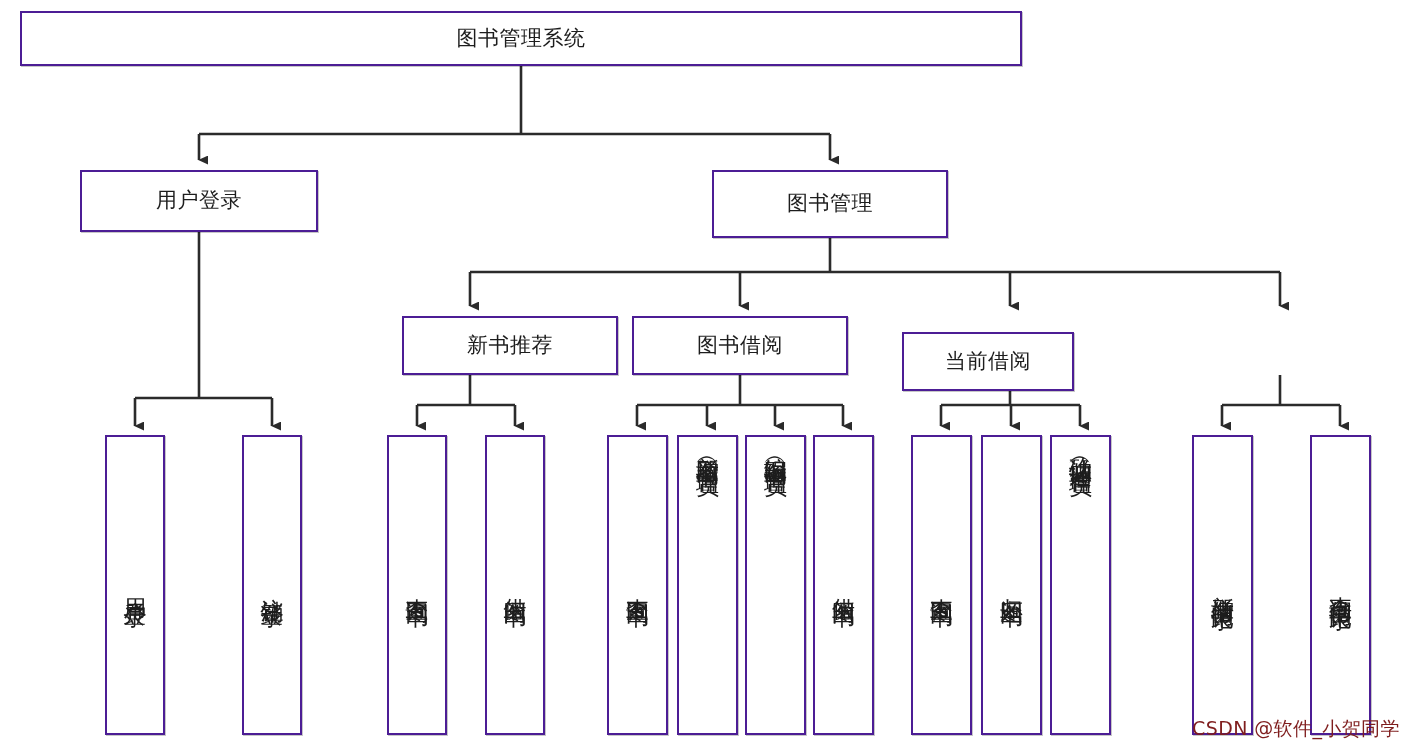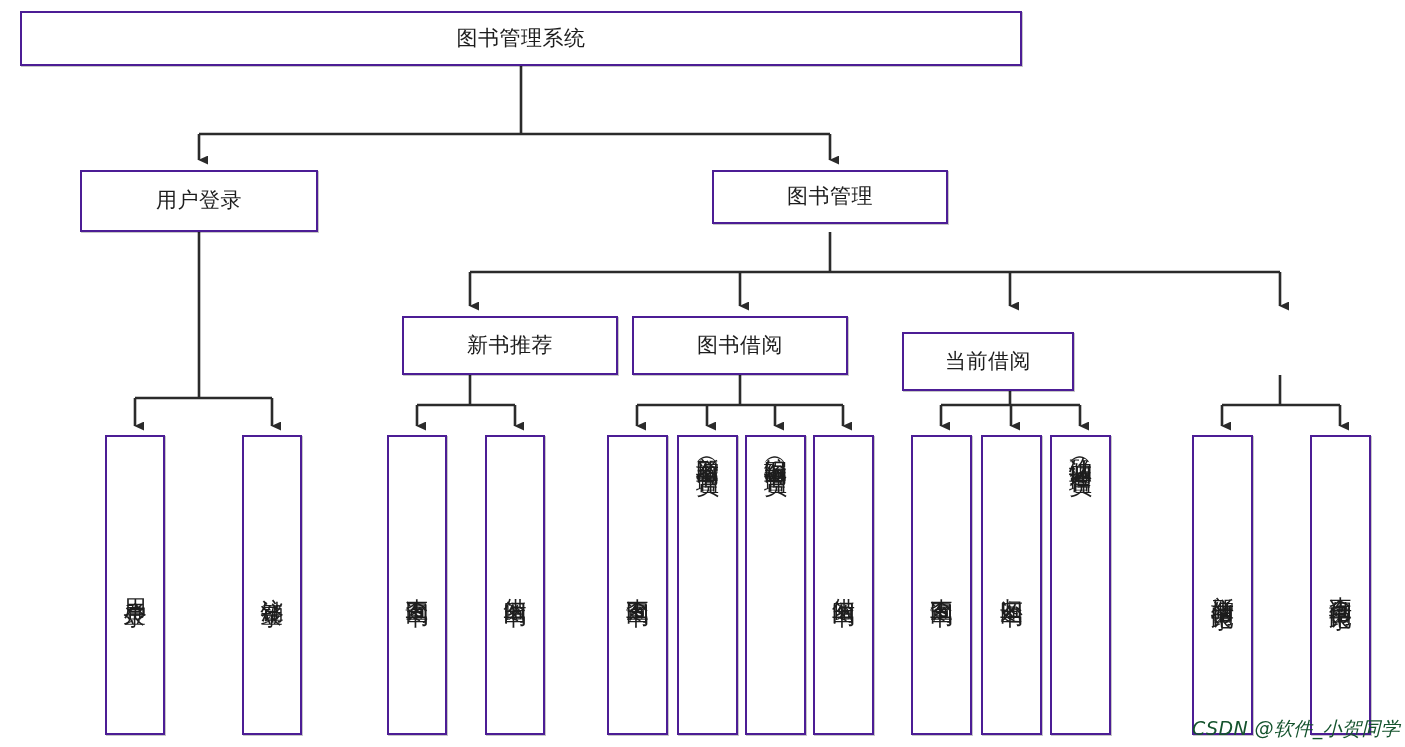--- a/index.html
+++ b/index.html
@@ -60,26 +60,25 @@
   }
   
   .node.vertical.centered {
     align-items: center;
   }
   .node.vertical.centered .node-label {
     padding-top: 0;
   }
   #watermark {
     position: absolute;
-    color: #14532d;
+    color: #7f1d1d;
     font-size: 19px;
     letter-spacing: 0.4px;
     white-space: nowrap;
     z-index: 5;
-    font-style: italic;
   }
 </style>
 </head>
 <body>
 
 <div id="canvas">
 
   <svg id="edges" viewBox="0 0 1405 747" width="1405" height="747" aria-hidden="true">
     <defs>
       <marker id="arrow" markerWidth="9" markerHeight="10" refX="4.5" refY="9.2" orient="auto" markerUnits="userSpaceOnUse">
@@ -130,21 +129,21 @@
     </g>
   </svg>
 
   <div class="node" id="node-root" style="left: 20px; top: 11px; width: 1002px; height: 55px;">
     <span class="node-label">图书管理系统</span>
   </div>
 
   <div class="node" style="left: 80px; top: 170px; width: 238px; height: 62px;">
     <span class="node-label">用户登录</span>
   </div>
-  <div class="node" style="left: 712px; top: 170px; width: 236px; height: 54px;">
+  <div class="node" style="left: 712px; top: 170px; width: 236px; height: 68px;">
     <span class="node-label">图书管理</span>
   </div>
 
   <div class="node" style="left: 362px; top: 316px; width: 216px; height: 59px; margin-left: 40px;">
     <span class="node-label">新书推荐</span>
   </div>
   <div class="node" style="left: 632px; top: 316px; width: 216px; height: 59px; justify-content: center;">
     <span class="node-label">图书借阅</span>
   </div>
   <div class="node" style="left: 902px; top: 316px; width: 172px; height: 59px; margin-top: 16px;">

